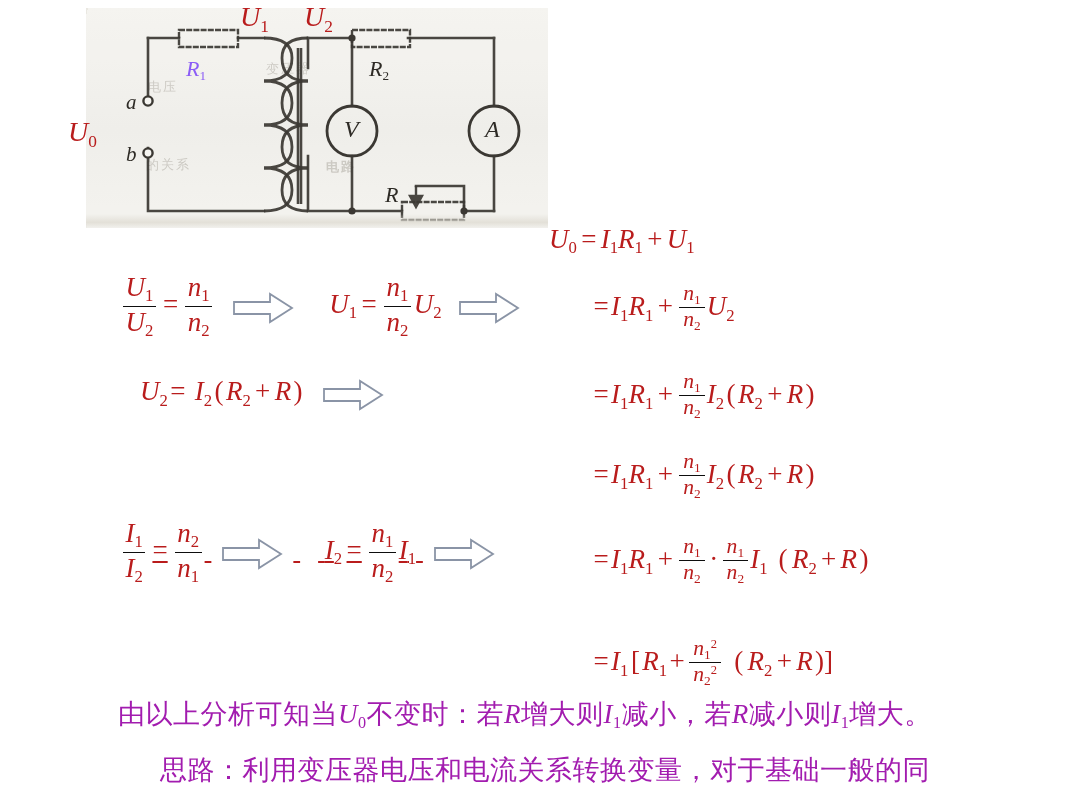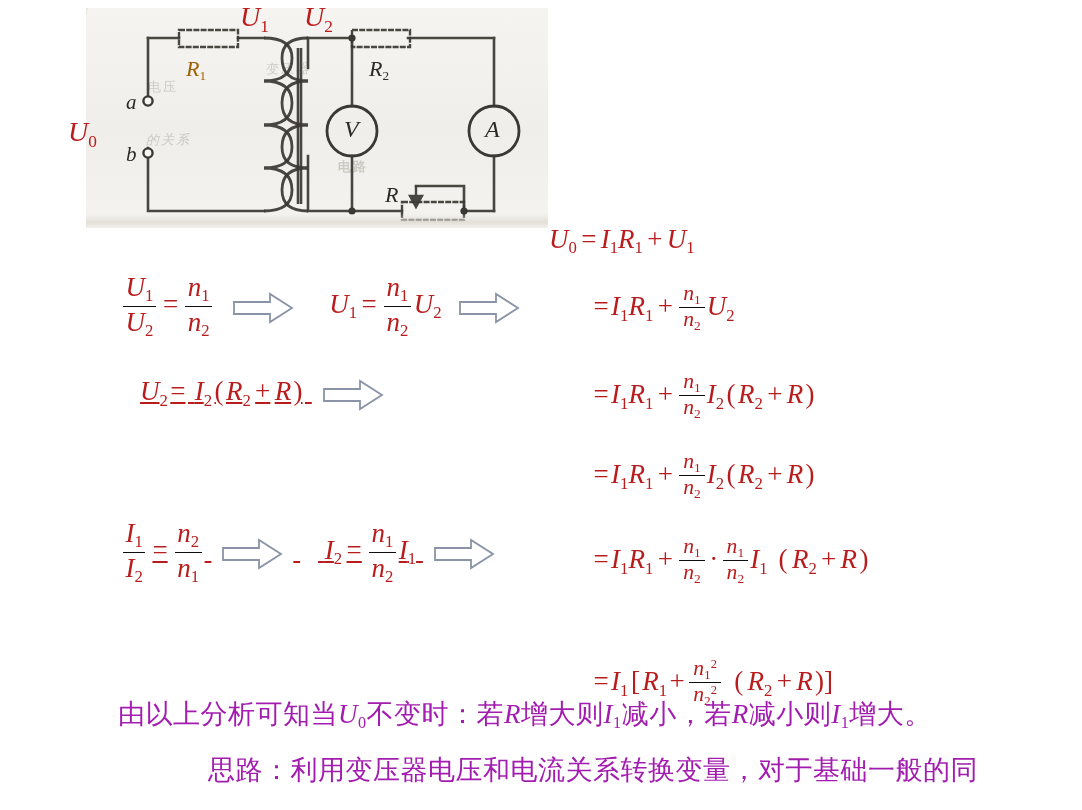--- a/index.html
+++ b/index.html
@@ -136,22 +136,22 @@
 </style>
 </head>
 <body>
 
 <div id="slide">
 
   <div class="figure">
     <div class="paper-noise"></div>
     <div class="bleed" style="left:62px; top:70px;">电压</div>
     <div class="bleed" style="left:180px; top:52px;">变压器</div>
-    <div class="bleed" style="left:60px; top:123px;font-style:italic;">的关系</div>
-    <div class="bleed" style="left:252px; top:150px;font-weight:bold;">电路</div>
+    <div class="bleed" style="left:60px; top:148px;">的关系</div>
+    <div class="bleed" style="left:240px; top:150px;font-weight:bold;">电路</div>
 
     <svg width="462" height="220" viewBox="0 0 462 220">
       <g fill="none" stroke="#3b3833" stroke-width="2.6" stroke-linecap="square" stroke-dasharray="7 1.2" opacity="0.92">
 
         <path d="M62,30 L93,30"></path>
         <path d="M152,30 L178,30"></path>
         <path d="M62,30 L62,88"></path>
         <path d="M62,140 L62,203 L178,203"></path>
 
         <path d="M222,30 L266,30"></path>
@@ -203,21 +203,21 @@
 
       <circle cx="266" cy="30" r="3.6" fill="#3b3833"></circle>
       <circle cx="266" cy="203" r="3.6" fill="#3b3833"></circle>
       <circle cx="378" cy="203" r="3.6" fill="#3b3833"></circle>
 
       <circle cx="266" cy="123" r="25" fill="none" stroke="#3b3833" stroke-width="2.8"></circle>
 
       <circle cx="408" cy="123" r="25" fill="none" stroke="#3b3833" stroke-width="2.8"></circle>
     </svg>
 
-    <div style="position:absolute; left:100px; top:48px; font-size:22px; font-style:italic; color:#a16207;"><i>R</i><sub style="font-size:.6em; vertical-align:-.3em; font-style:normal;">1</sub></div>
+    <div style="position:absolute; left:100px; top:48px; font-size:22px; font-style:italic; color:#8b5cf6;"><i>R</i><sub style="font-size:.6em; vertical-align:-.3em; font-style:normal;">1</sub></div>
 
     <div style="position:absolute; left:283px; top:48px; font-size:22px; font-style:italic; color:#2e2b26;"><i>R</i><sub style="font-size:.6em; vertical-align:-.3em; font-style:normal;">2</sub></div>
 
     <div style="position:absolute; left:299px; top:174px; font-size:22px; font-style:italic; color:#2e2b26;"><i>R</i></div>
 
     <div style="position:absolute; left:40px; top:82px; font-size:21px; font-style:italic; color:#2e2b26;"><i>a</i></div>
 
     <div style="position:absolute; left:40px; top:134px; font-size:21px; font-style:italic; color:#2e2b26;"><i>b</i></div>
 
     <div style="position:absolute; left:258px; top:108px; font-size:24px; font-style:italic; color:#2e2b26;"><i>V</i></div>
@@ -251,41 +251,41 @@
   </div>
 
   <div class="math" style="left:591px; top:451px;">
     <span class="op-tight">=</span><i>I</i><sub>1</sub><i>R</i><sub>1</sub><span class="op">+</span><span class="frac"><span class="num"><i>n</i><sub>1</sub></span><span class="den"><i>n</i><sub>2</sub></span></span><i>I</i><sub>2</sub><span class="op-tight">(</span><i>R</i><sub>2</sub><span class="op">+</span><i>R</i><span class="op-tight">)</span>
   </div>
 
   <div class="math" style="left:591px; top:536px;">
     <span class="op-tight">=</span><i>I</i><sub>1</sub><i>R</i><sub>1</sub><span class="op">+</span><span class="frac"><span class="num"><i>n</i><sub>1</sub></span><span class="den"><i>n</i><sub>2</sub></span></span><span class="op-tight">·</span><span class="frac"><span class="num"><i>n</i><sub>1</sub></span><span class="den"><i>n</i><sub>2</sub></span></span><i>I</i><sub>1</sub><span class="op">&nbsp;(</span><i>R</i><sub>2</sub><span class="op">+</span><i>R</i><span class="op-tight">)</span>
   </div>
 
-  <div class="math" style="left:591px; top:658px;font-family:Liberation Serif, serif;">
+  <div class="math" style="left:591px; top:638px;font-family:Liberation Serif, serif;">
     <span class="op-tight">=</span><i>I</i><sub>1</sub><span class="op-tight">[</span><i>R</i><sub>1</sub><span class="op-tight">+</span><span class="frac"><span class="num"><i>n</i><sub>1</sub><sup>2</sup></span><span class="den"><i>n</i><sub>2</sub><sup>2</sup></span></span><span class="op">&nbsp;(</span><i>R</i><sub>2</sub><span class="op">+</span><i>R</i><span class="op-tight">)]</span>
   </div>
 
   <div class="math" style="left:120px; top:272px;">
     <span class="bigfrac"><span class="num"><i>U</i><sub>1</sub></span><span class="den"><i>U</i><sub>2</sub></span></span><span class="op">=</span><span class="bigfrac"><span class="num"><i>n</i><sub>1</sub></span><span class="den"><i>n</i><sub>2</sub></span></span>
     <span class="blockarrow">
       <svg width="62" height="34" viewBox="0 0 62 34">
         <path d="M2,11 L38,11 L38,3 L60,17 L38,31 L38,23 L2,23 Z" fill="#ffffff" stroke="#8a94a6" stroke-width="1.8" stroke-linejoin="miter"></path>
       </svg>
     </span>
     <span style="display:inline-block; width:12px;"></span>
     <i>U</i><sub>1</sub><span class="op">=</span><span class="bigfrac"><span class="num"><i>n</i><sub>1</sub></span><span class="den"><i>n</i><sub>2</sub></span></span><i>U</i><sub>2</sub>
     <span class="blockarrow">
       <svg width="62" height="34" viewBox="0 0 62 34">
         <path d="M2,11 L38,11 L38,3 L60,17 L38,31 L38,23 L2,23 Z" fill="#ffffff" stroke="#8a94a6" stroke-width="1.8" stroke-linejoin="miter"></path>
       </svg>
     </span>
   </div>
 
-  <div class="math" style="left:140px; top:377px;text-decoration:underline;">
+  <div class="math" style="left:140px; top:377px;">
     <i>U</i><sub>2</sub><span class="op-tight">=</span>&nbsp;<i>I</i><sub>2</sub><span class="op-tight">(</span><i>R</i><sub>2</sub><span class="op">+</span><i>R</i><span class="op-tight">)</span>
     <span class="blockarrow">
       <svg width="62" height="34" viewBox="0 0 62 34">
         <path d="M2,11 L38,11 L38,3 L60,17 L38,31 L38,23 L2,23 Z" fill="#ffffff" stroke="#8a94a6" stroke-width="1.8" stroke-linejoin="miter"></path>
       </svg>
     </span>
   </div>
 
   <div class="math" style="left:120px; top:518px;text-decoration:underline;">
     <span class="bigfrac"><span class="num"><i>I</i><sub>1</sub></span><span class="den"><i>I</i><sub>2</sub></span></span><span class="op">=</span><span class="bigfrac"><span class="num"><i>n</i><sub>2</sub></span><span class="den"><i>n</i><sub>1</sub></span></span>
@@ -300,15 +300,15 @@
       <svg width="62" height="34" viewBox="0 0 62 34">
         <path d="M2,11 L38,11 L38,3 L60,17 L38,31 L38,23 L2,23 Z" fill="#ffffff" stroke="#8a94a6" stroke-width="1.8" stroke-linejoin="miter"></path>
       </svg>
     </span>
   </div>
 
   <div class="cn" style="left:118px; top:696px;">
     <span>由以上分析可知当</span><span class="v">U</span><sub>0</sub><span>不变时：若</span><span class="v">R</span><span>增大则</span><span class="v">I</span><sub>1</sub><span>减小，若</span><span class="v">R</span><span>减小则</span><span class="v">I</span><sub>1</sub><span>增大。</span>
   </div>
 
-  <div class="cn" style="left:160px; top:752px;margin-left:48px;">思路：利用变压器电压和电流关系转换变量，对于基础一般的同</div>
+  <div class="cn" style="left:160px; top:752px;">思路：利用变压器电压和电流关系转换变量，对于基础一般的同</div>
 
 </div>
 
 </body></html>

